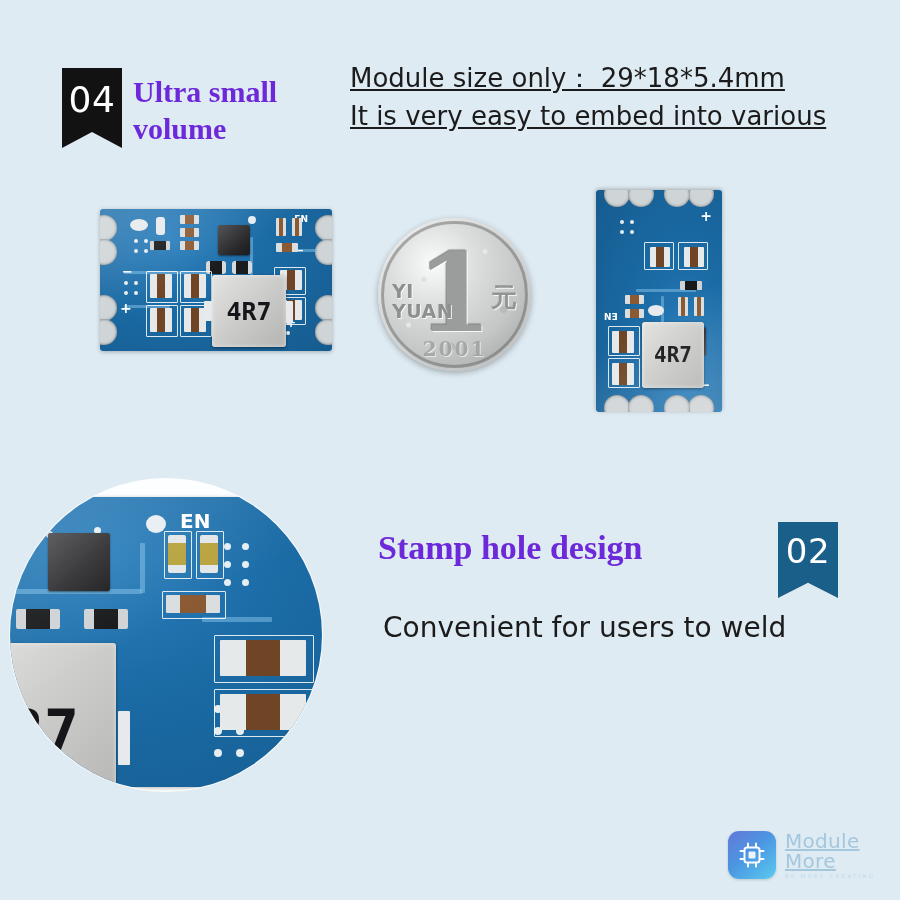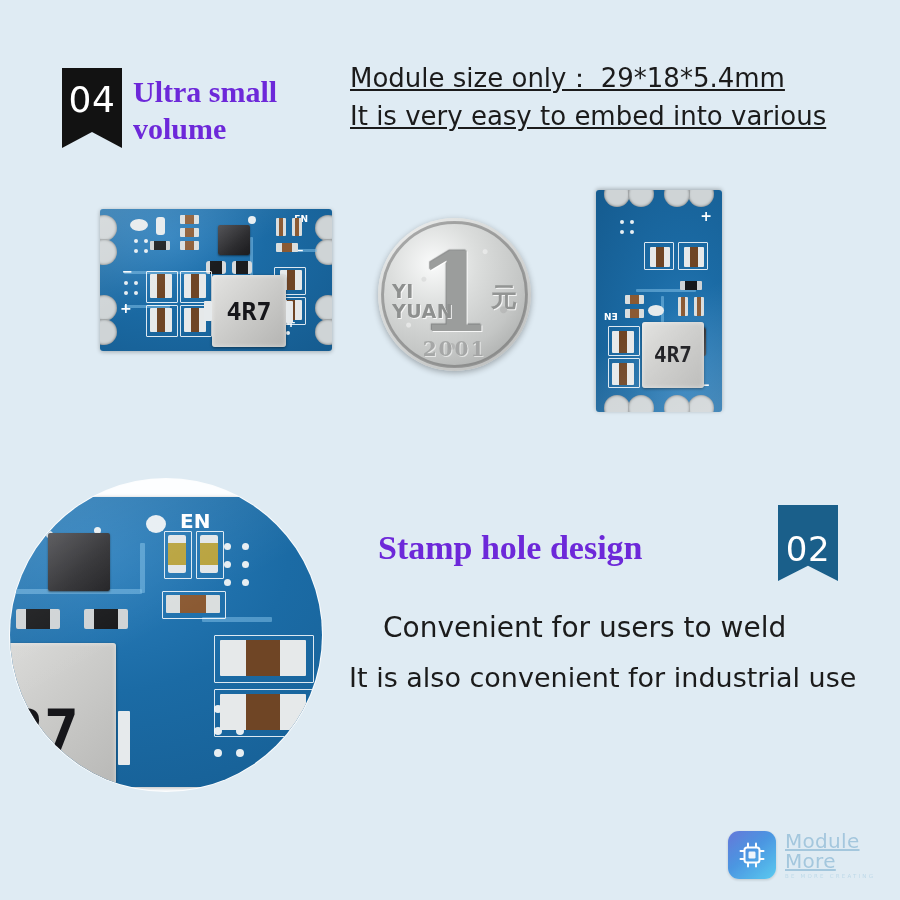--- a/index.html
+++ b/index.html
@@ -24,23 +24,22 @@
   }
   .ribbon span{line-height:1;display:block;}
 
   #badge01{
     left:62px;top:68px;width:60px;height:80px;
     background:#121212;
   }
   #badge01 span{font-size:36px;padding-top:14px;}
 
   #badge02{
-    left:778px;top:505px;width:60px;height:76px;
+    left:778px;top:522px;width:60px;height:76px;
     background:#1a5f8a;
-    align-items:center;
   }
   #badge02 span{font-size:34px;padding-top:12px;}
 
   
   .head-red{
     position:absolute;
     color:#6d28d9;
     font-weight:bold;
     line-height:1.22;
     font-family:Liberation Serif, serif;
@@ -325,23 +324,20 @@
     </div>
   </div>
 
   <div class="ribbon" id="badge02">
     <span>02</span>
   </div>
 
   <div class="head-red" id="h2">Stamp hole design</div>
 
   <div class="body-txt" id="p2a">Convenient for users to weld</div>
-  <div class="body-txt" id="p2b">
-    <span>It is also convenient for industr</span><span>ial use</span>
-  </div>
 
   <div id="zoomcircle">
     <div class="inner">
       <div class="pcb" id="pcb3">
 
         <div class="trace" style="left:40px;top:92px;width:150px;height:5px;"></div>
         <div class="trace" style="left:188px;top:46px;width:5px;height:50px;"></div>
         <div class="trace" style="left:250px;top:120px;width:70px;height:5px;"></div>
         <div class="trace" style="left:60px;top:40px;width:5px;height:48px;"></div>
 

